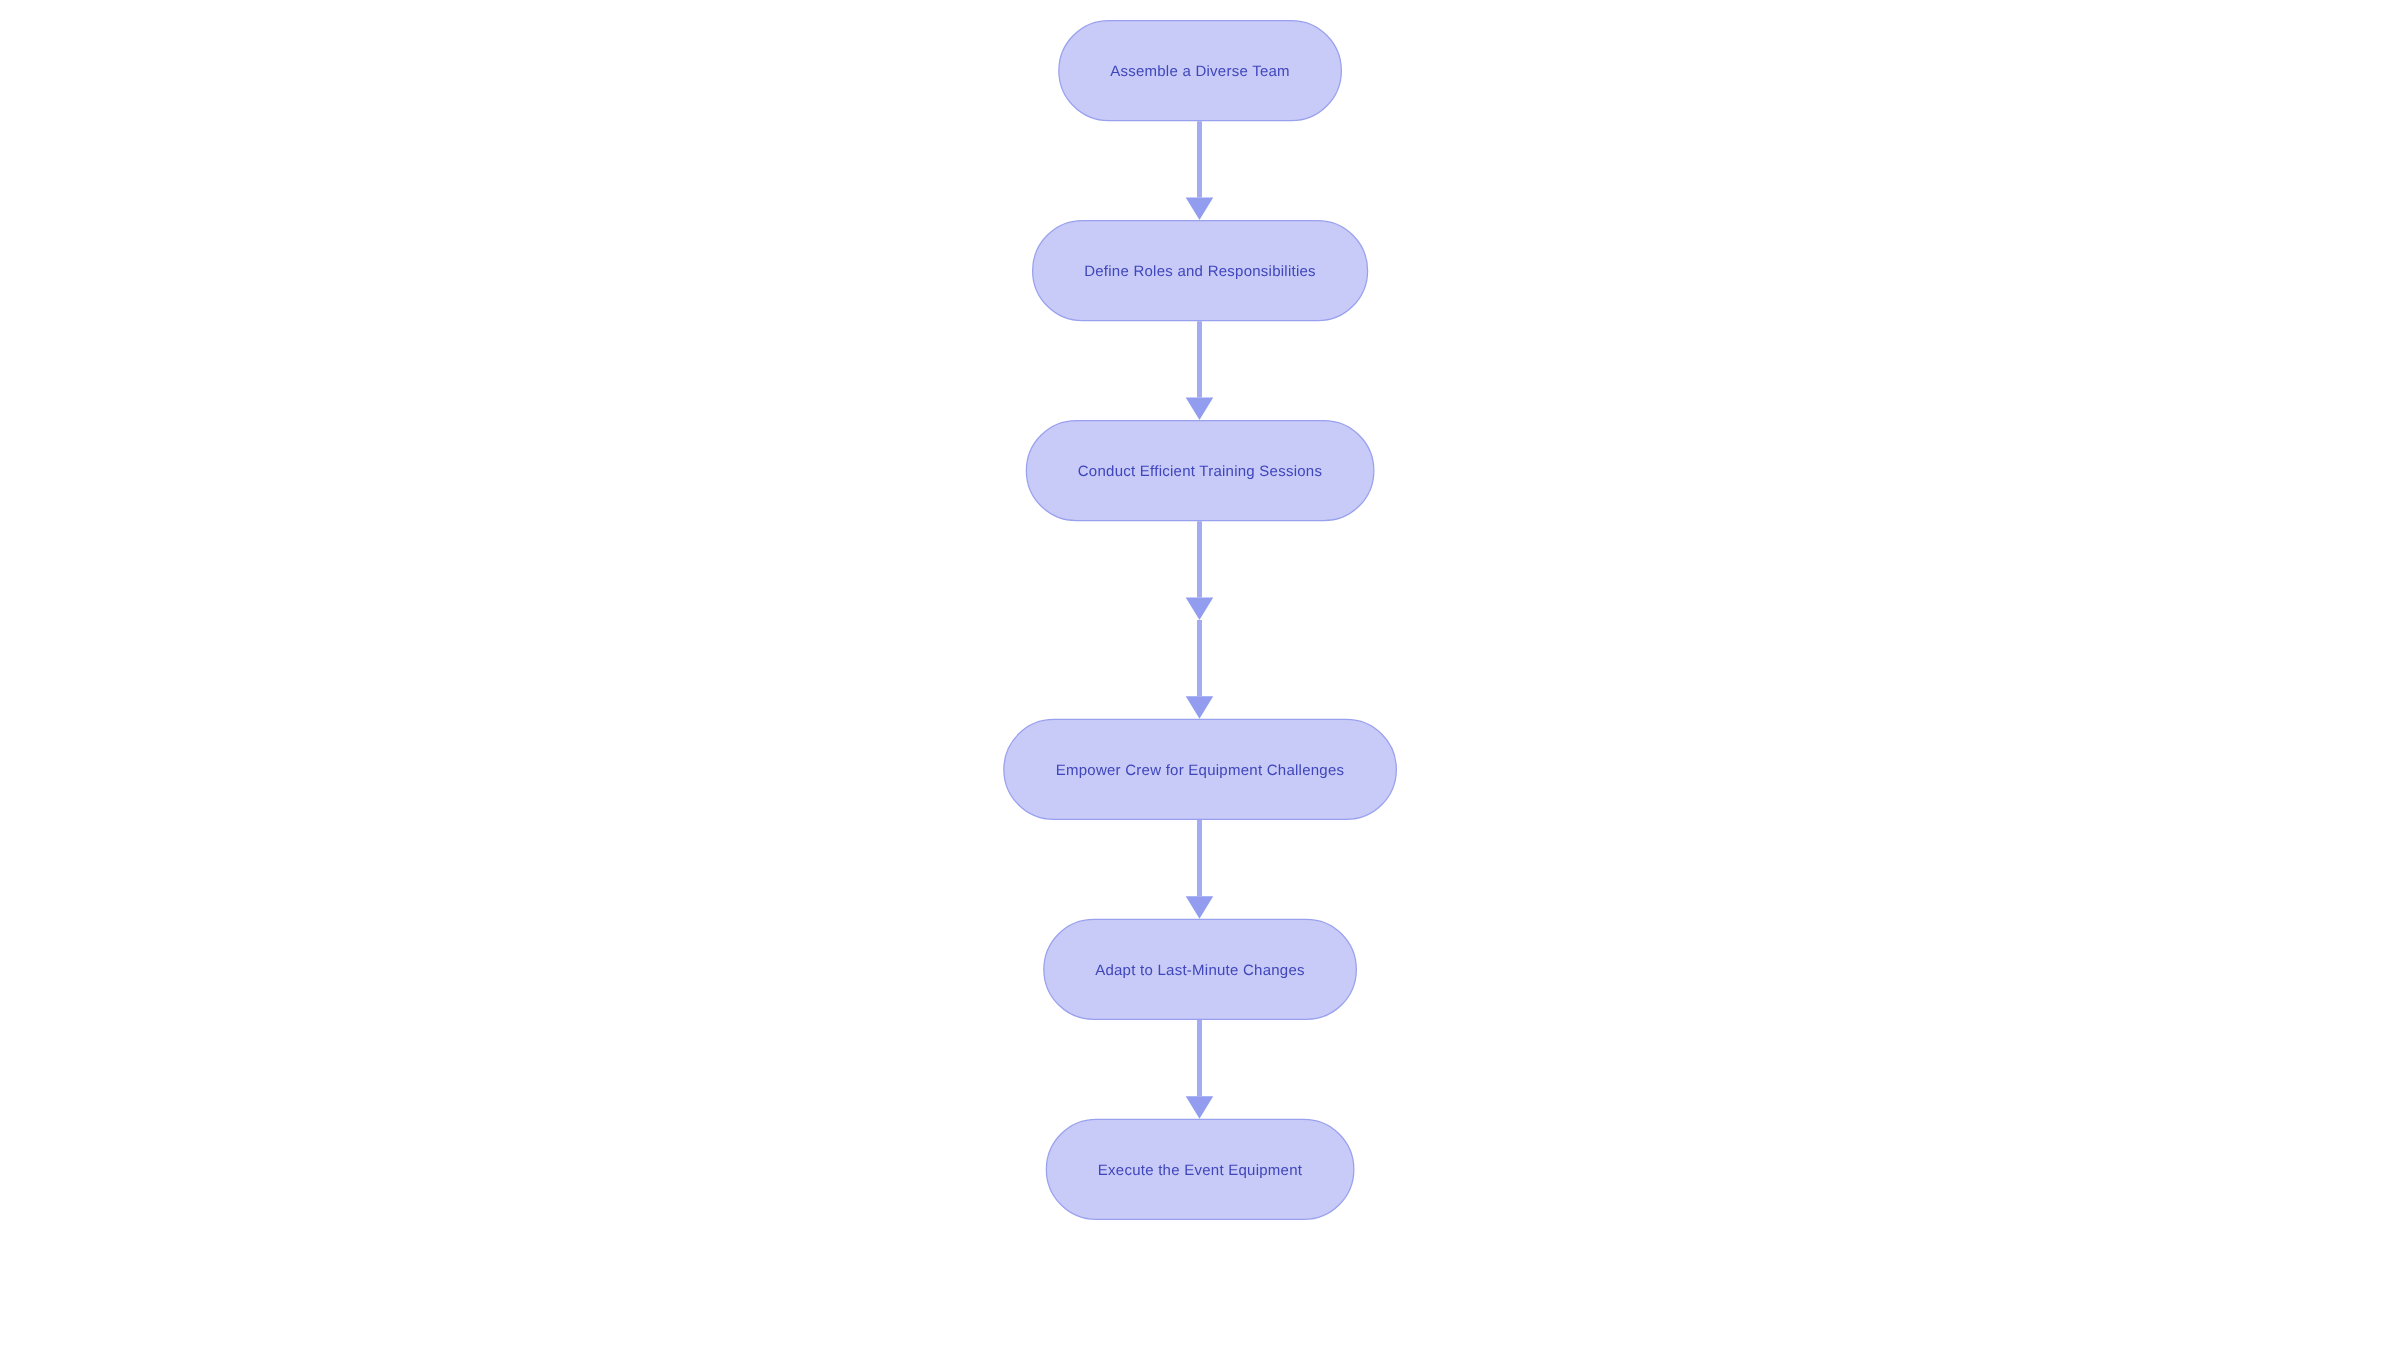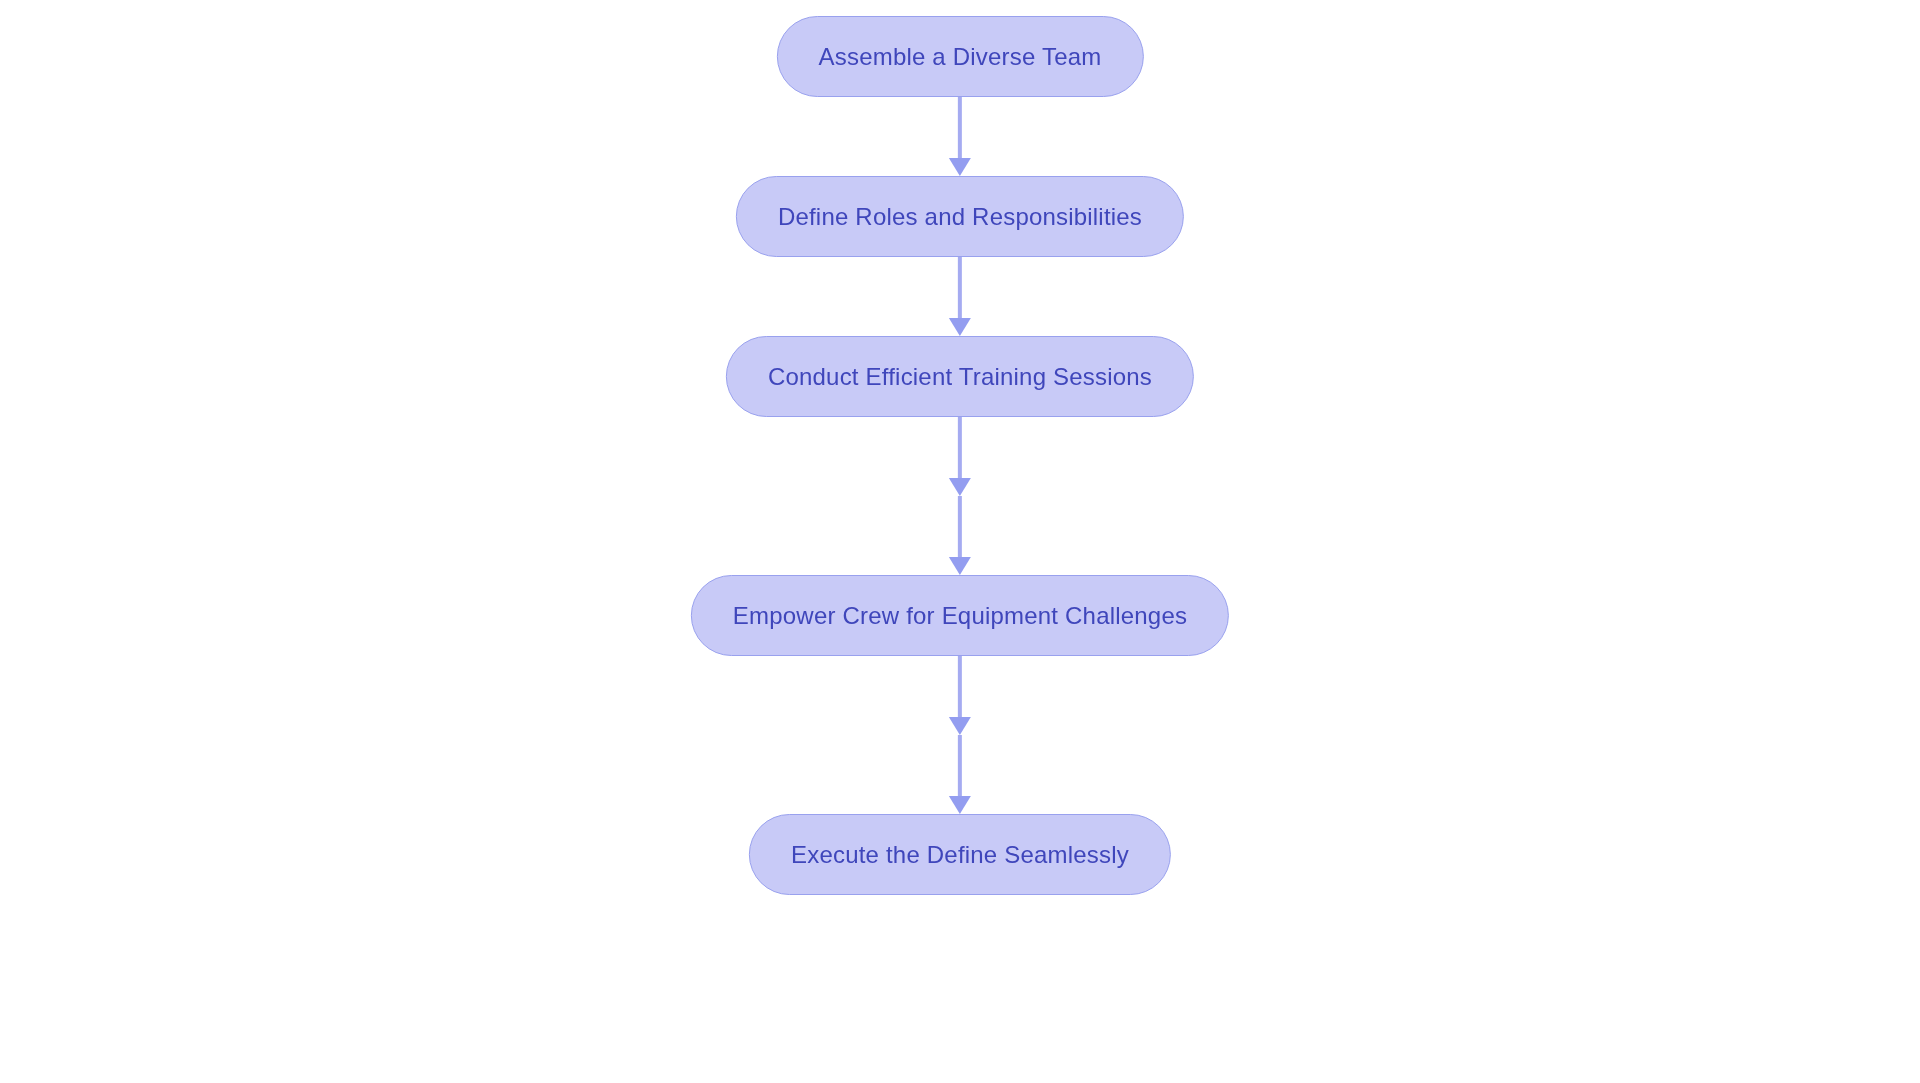--- a/index.html
+++ b/index.html
@@ -39,21 +39,21 @@
     align-items: center;
     justify-content: center;
     padding: 0 41px;
     background: var(--node-fill);
     border: 1.5px solid var(--node-border);
     border-radius: 40.5px;
     white-space: nowrap;
   }
   .node-label {
     color: var(--node-text);
-    font-size: 24px;
+    font-size: 12px;
     letter-spacing: 0.2px;
   }
   .connector {
     height: 79px;
     display: flex;
     flex-direction: column;
     align-items: center;
     justify-content: flex-start;
   }
   .arrow-line {
@@ -104,23 +104,26 @@
   </div>
 
   <div class="node">
     <span class="node-label">Empower Crew for Equipment Challenges</span>
   </div>
   <div class="connector">
     <div class="arrow-line"></div>
     <div class="arrow-head"></div>
   </div>
 
+  <div class="node">
+    <span class="node-label">Adapt to Last-Minute Changes</span>
+  </div>
   <div class="connector">
     <div class="arrow-line"></div>
     <div class="arrow-head"></div>
   </div>
 
   <div class="node">
-    <span class="node-label">Execute the Define Seamlessly</span>
+    <span class="node-label">Execute the Event Equipment</span>
   </div>
 
 </div>
 </div>
 
 </body></html>

